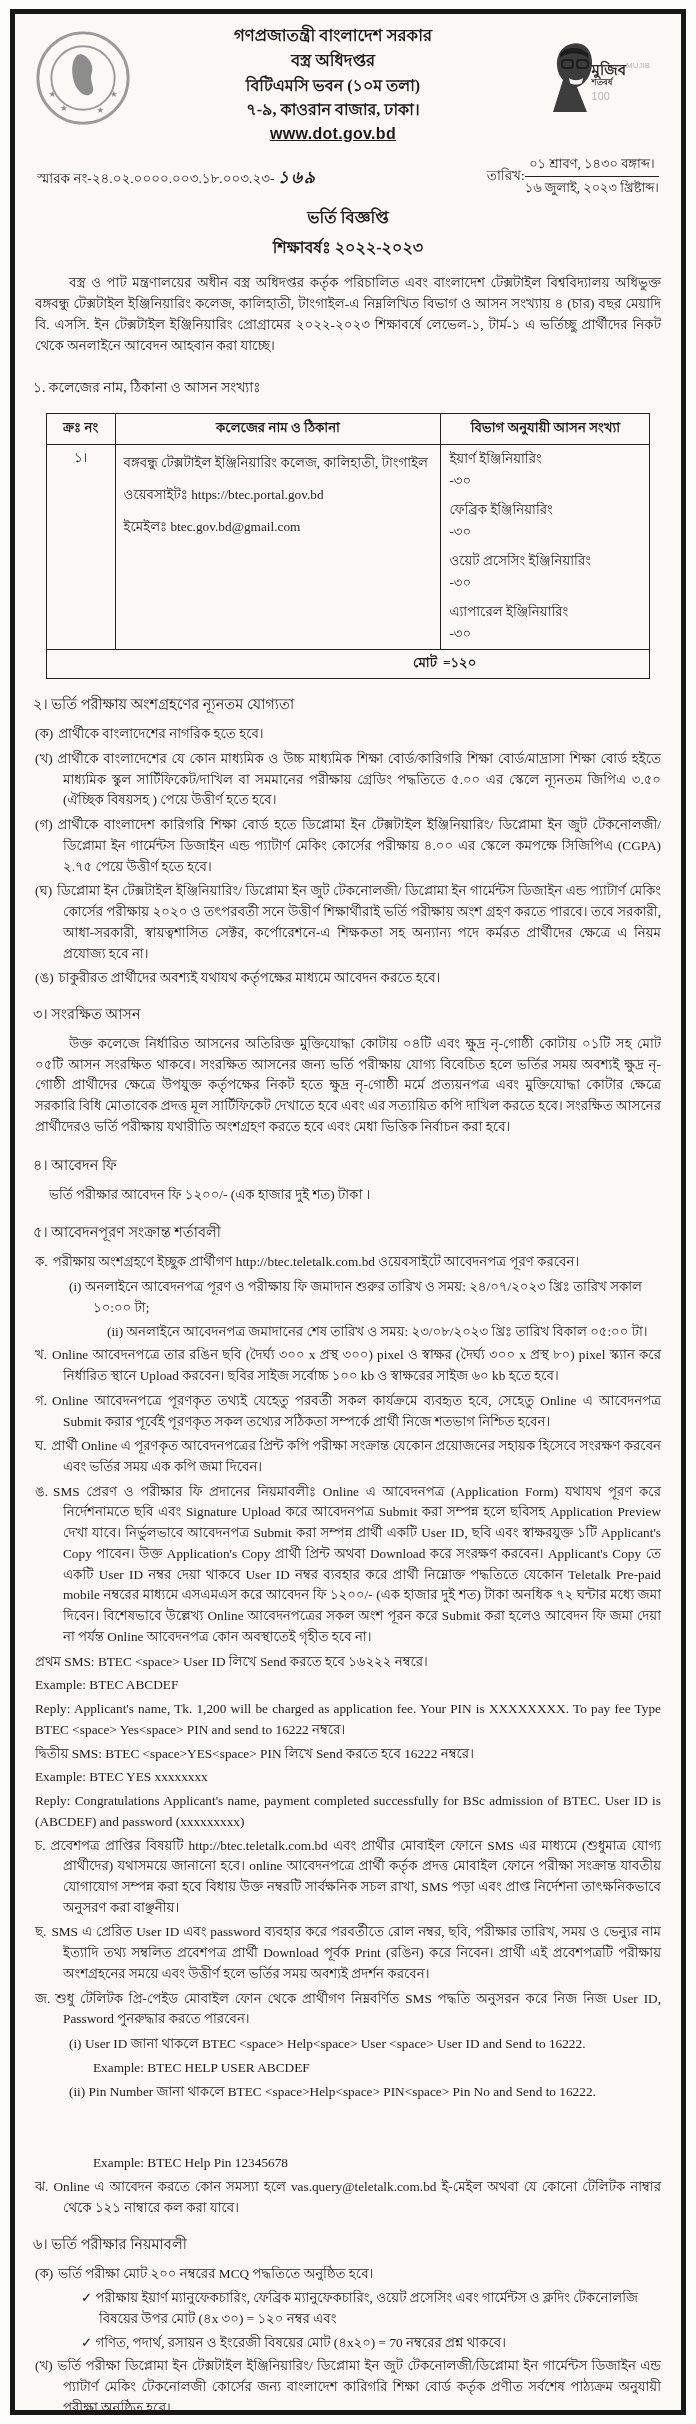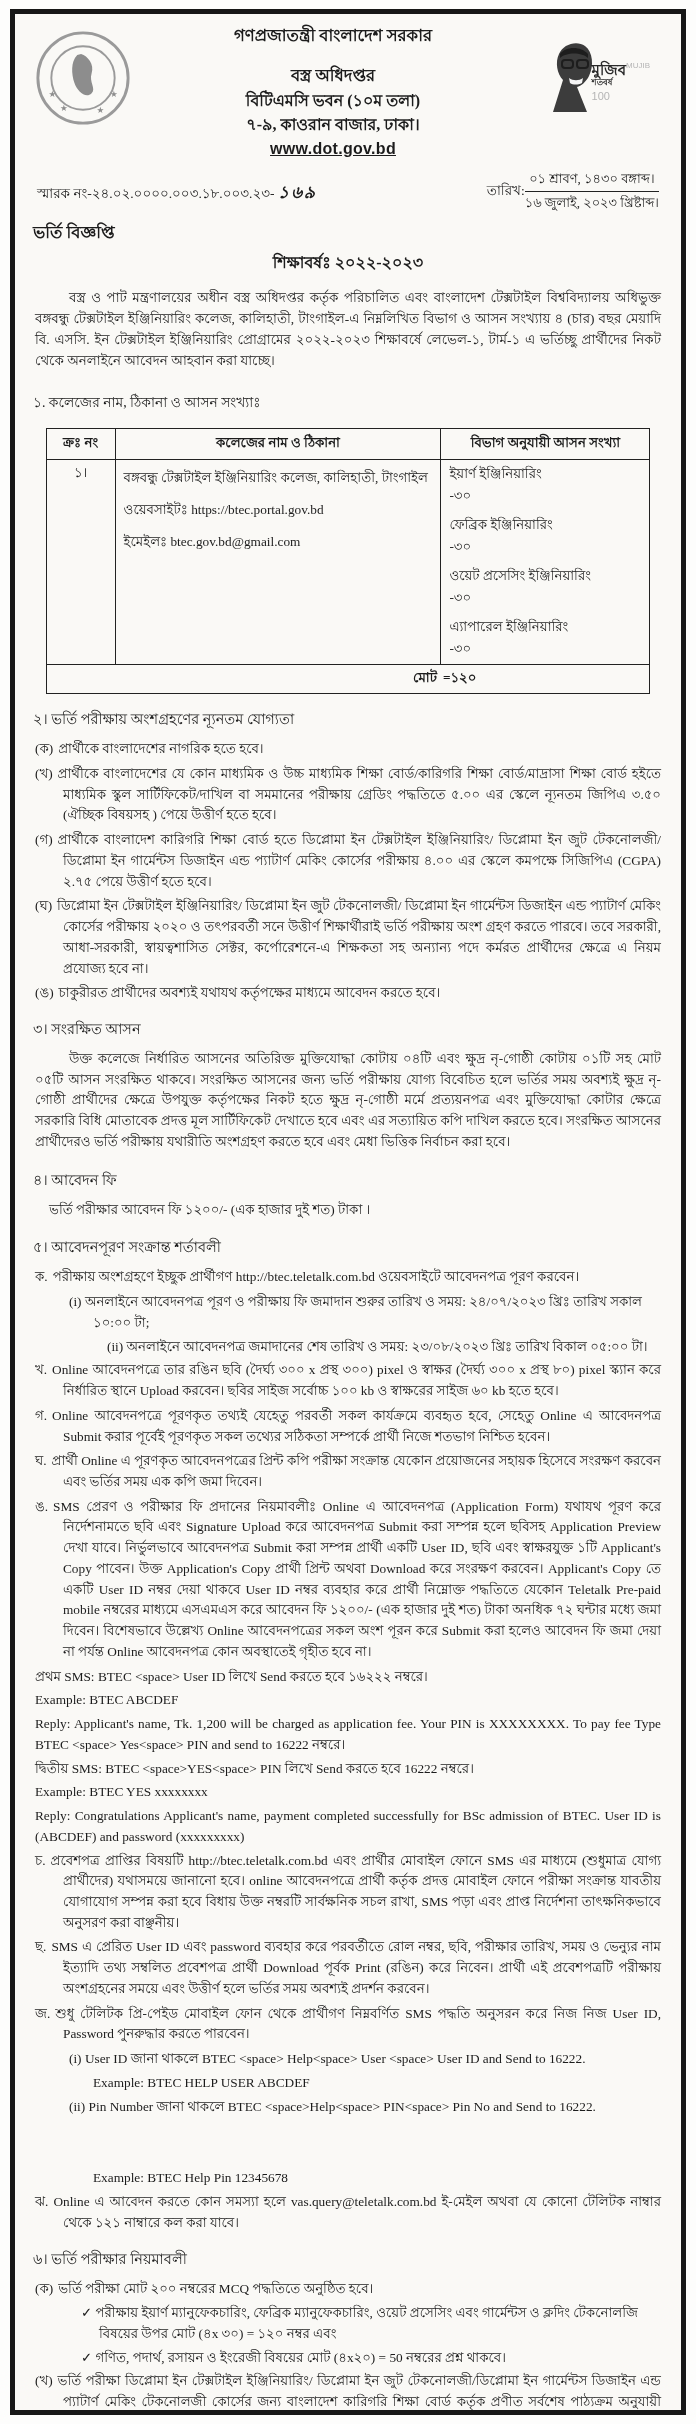--- a/index.html
+++ b/index.html
@@ -5,41 +5,41 @@
   html,body{margin:0;padding:0;background:#ffffff;}
   .page{width:696px;height:2424px;background:#fdfdfc;box-sizing:border-box;padding:9px 10px;position:relative;
         font-family:"Liberation Serif","DejaVu Serif",serif;color:#1c1c1c;}
   .frame{border:5px solid #171717;height:100%;box-sizing:border-box;padding:10px 18px 12px 18px;
          display:flex;flex-direction:column;overflow:hidden;background:#faf9f6;}
   
   .header{display:flex;align-items:flex-start;margin-bottom:2px;}
   .seal{width:100px;flex:0 0 100px;display:flex;justify-content:center;padding-top:6px;}
   .head-center{flex:1;text-align:center;font-weight:bold;line-height:1.5;}
   .head-center .l1{font-size:16.5px;}
-  .head-center .l2{font-size:16.5px;margin-top:15px;}
+  .head-center .l2{font-size:16.5px;}
   .head-center .l3{font-size:16px;}
   .head-center .l4{font-size:16px;}
   .head-center .web{font-size:16px;font-family:"Liberation Sans","DejaVu Sans",sans-serif;
                     text-decoration:underline;letter-spacing:.3px;}
   .mujib{width:130px;flex:0 0 130px;position:relative;height:92px;}
   .mujib-txt{position:absolute;right:13px;top:38px;line-height:1;text-align:left;}
   .mujib-bn{font-size:15px;font-weight:bold;color:#2a2a2a;display:inline-block;}
   .mujib-en{font-size:8px;color:#b5b5b5;font-family:"Liberation Sans",sans-serif;display:inline-block;vertical-align:top;}
   .mujib-bn2{font-size:8.5px;font-weight:bold;color:#3a3a3a;display:block;}
   .mujib-100{font-size:11px;color:#b5b5b5;font-family:"Liberation Sans",sans-serif;display:inline-block;}
   
   .memo-row{display:flex;justify-content:space-between;align-items:flex-start;margin:6px 4px 2px 4px;font-size:13.5px;}
   .memo-left{padding-top:10px;}
   .hand{font-weight:bold;font-size:17px;font-style:italic;letter-spacing:2px;transform:skew(-6deg);display:inline-block;}
   .memo-right{display:flex;align-items:center;}
   .dates{display:inline-block;text-align:center;font-size:13px;}
   .dates .d1{display:block;border-bottom:1.5px solid #222;padding:0 4px 1px 4px;}
   .dates .d2{display:block;padding-top:1px;}
   
-  .title{font-weight:bold;font-size:16.5px;margin-top:4px;}
+  .title{text-align:center;font-weight:bold;font-size:16.5px;margin-top:4px;}
   .subtitle{text-align:center;font-weight:bold;font-size:16px;margin:3px 0 8px 0;}
   .intro{font-size:13.4px;line-height:1.58;text-align:justify;margin:2px 2px 10px 2px;text-indent:34px;}
   
   .sec-head{font-weight:normal;font-size:14.5px;margin:10px 0 7px 0;}
   .body-text{font-size:13.3px;line-height:1.56;text-align:justify;margin:0 2px 6px 2px;}
   .item{font-size:13.3px;line-height:1.56;text-align:justify;margin:0 2px 4px 2px;padding-left:28px;text-indent:-28px;}
   .item .lbl{margin-right:5px;}
   .sub-item{font-size:13.3px;line-height:1.56;margin:0 2px 3px 2px;padding-left:58px;text-indent:-24px;}
   .sub-item.more{padding-left:96px;}
   .flush{font-size:13.3px;line-height:1.56;margin:0 2px 3px 2px;}
@@ -190,20 +190,20 @@
     <div class="item"><span class="lbl">জ.</span><span>শুধু টেলিটক প্রি-পেইড মোবাইল ফোন থেকে প্রার্থীগণ নিম্নবর্ণিত SMS পদ্ধতি অনুসরন করে নিজ নিজ User ID, Password পুনরুদ্ধার করতে পারবেন।</span></div>
     <div class="sub-item"><span class="lbl">(i)</span> <span>User ID জানা থাকলে BTEC &lt;space&gt; Help&lt;space&gt; User &lt;space&gt; User ID and Send to 16222.</span></div>
     <div class="sub-item" style="text-indent:0;">Example: BTEC HELP USER ABCDEF</div>
     <div class="sub-item"><span class="lbl">(ii)</span> <span>Pin Number জানা থাকলে BTEC &lt;space&gt;Help&lt;space&gt; PIN&lt;space&gt; Pin No and Send to 16222.</span></div>
     <div class="sub-item" style="text-indent:0;margin-top:48px;">Example: BTEC Help Pin 12345678</div>
     <div class="item"><span class="lbl">ঝ.</span><span>Online এ আবেদন করতে কোন সমস্যা হলে vas.query@teletalk.com.bd ই-মেইল অথবা যে কোনো টেলিটক নাম্বার থেকে ১২১ নাম্বারে কল করা যাবে।</span></div>
 
     <div class="sec-head">৬। ভর্তি পরীক্ষার নিয়মাবলী</div>
     <div class="item"><span class="lbl">(ক)</span><span>ভর্তি পরীক্ষা মোট ২০০ নম্বরের MCQ পদ্ধতিতে অনুষ্ঠিত হবে।</span></div>
     <div class="check-line"><span>✓</span> <span>পরীক্ষায় ইয়ার্ণ ম্যানুফেকচারিং, ফেব্রিক ম্যানুফেকচারিং, ওয়েট প্রসেসিং এবং গার্মেন্টস ও ক্লদিং টেকনোলজি বিষয়ের উপর মোট (৪x ৩০) = ১২০ নম্বর এবং</span></div>
-    <div class="check-line"><span>✓</span> <span>গণিত, পদার্থ, রসায়ন ও ইংরেজী বিষয়ের মোট (৪x২০) = 50 নম্বরের প্রশ্ন থাকবে।</span></div>
+    <div class="check-line"><span>✓</span> <span>গণিত, পদার্থ, রসায়ন ও ইংরেজী বিষয়ের মোট (৪x২০) = 70 নম্বরের প্রশ্ন থাকবে।</span></div>
     <div class="item"><span class="lbl">(খ)</span><span>ভর্তি পরীক্ষা ডিপ্লোমা ইন টেক্সটাইল ইঞ্জিনিয়ারিং/ ডিপ্লোমা ইন জুট টেকনোলজী/ডিপ্লোমা ইন গার্মেন্টস ডিজাইন এন্ড প্যাটার্ণ মেকিং টেকনোলজী কোর্সের জন্য বাংলাদেশ কারিগরি শিক্ষা বোর্ড কর্তৃক প্রণীত সর্বশেষ পাঠ্যক্রম অনুযায়ী পরীক্ষা অনুষ্ঠিত হবে।</span></div>
     <div class="item"><span class="lbl">(গ)</span><span>প্রশ্নপত্রে ১০০ টি প্রশ্ন থাকবে, প্রতিটি প্রশ্নের নম্বর হবে ২, প্রতি প্রশ্নে ৪টি উত্তরের Options থাকবে, পরীক্ষার সময় হবে ১ ঘন্টা ২০ মিনিট।</span></div>
 
     <div class="sec-head">৭। প্রার্থী নির্বাচন ও ফলাফল প্রণয়ন</div>
 
   </div>
 </div>
 
 </body></html>

